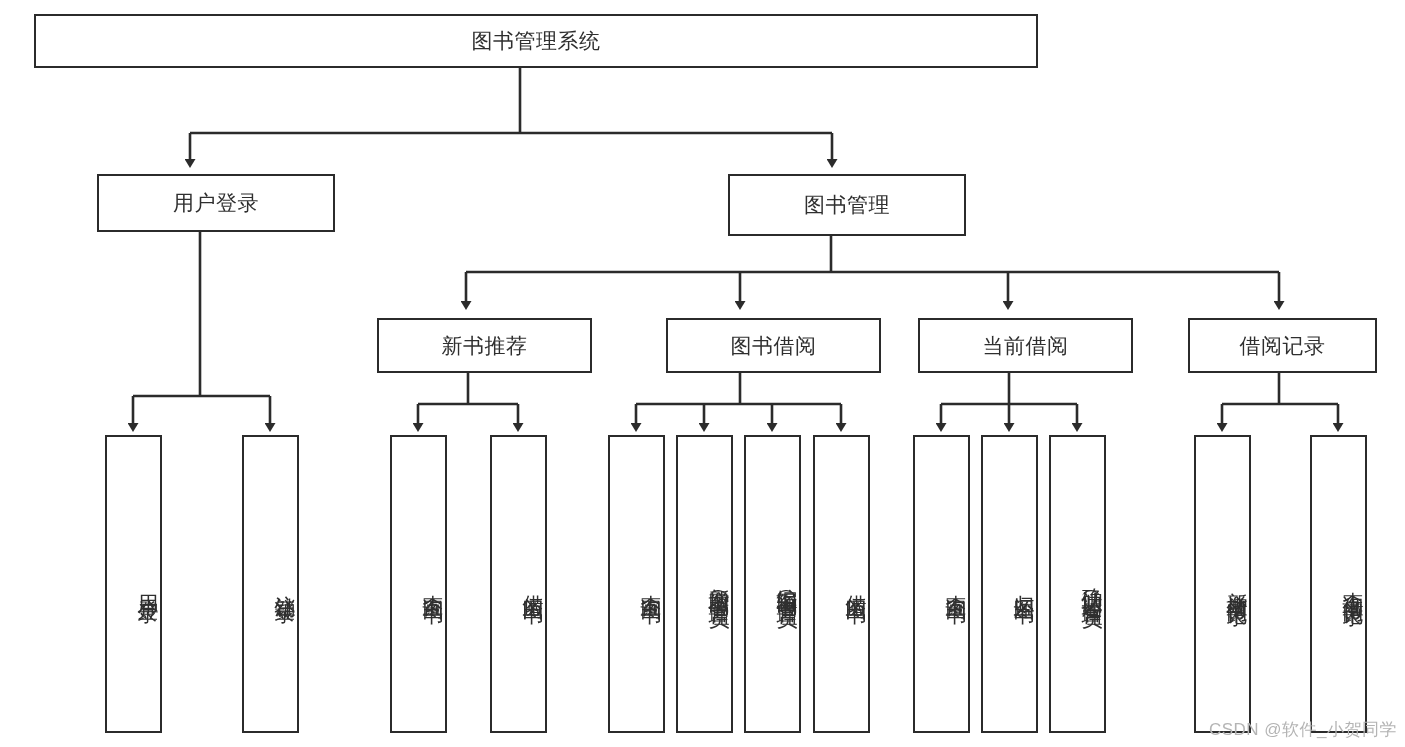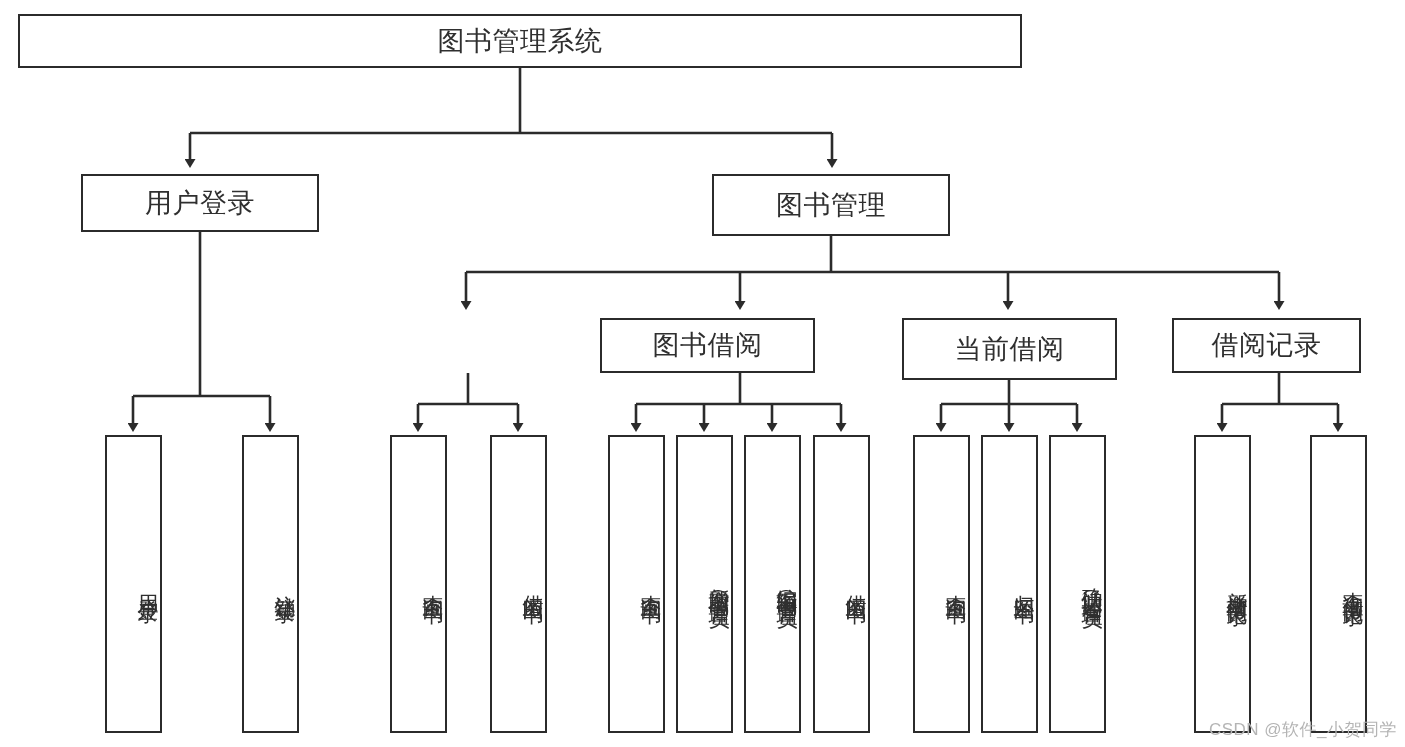--- a/index.html
+++ b/index.html
@@ -30,22 +30,23 @@
     box-sizing: border-box;
     border: 2px solid #2b2b2b;
     background: #ffffff;
     display: flex;
     align-items: center;
     justify-content: center;
     color: #2f2f2f;
     line-height: 1.12;
   }
   .node.horizontal {
-    font-size: 27px;
+    font-size: 21px;
     letter-spacing: 0.5px;
+    margin-left: 16px;
   }
   .node.vertical {
     font-size: 21px;
     writing-mode: vertical-rl;
     text-orientation: upright;
     letter-spacing: 3px;
     padding: 14px 0;
     align-items: flex-start;
     justify-content: center;
   }
@@ -126,24 +127,27 @@
     <span class="node-label">图书管理系统</span>
   </div>
 
   <div class="node horizontal" style="left:81px; top:174px; width:238px; height:58px;">
     <span class="node-label">用户登录</span>
   </div>
   <div class="node horizontal" style="left:712px; top:174px; width:238px; height:62px;">
     <span class="node-label">图书管理</span>
   </div>
 
-  <div class="node horizontal" style="left:600px; top:318px; width:215px; height:55px;">
+  <div class="node horizontal" style="left:361px; top:318px; width:215px; height:55px;">
+    <span class="node-label">新书推荐</span>
+  </div>
+  <div class="node horizontal" style="left:650px; top:318px; width:215px; height:55px;">
     <span class="node-label">图书借阅</span>
   </div>
-  <div class="node horizontal" style="left:902px; top:318px; width:215px; height:62px;">
+  <div class="node horizontal" style="left:902px; top:318px; width:215px; height:55px;">
     <span class="node-label">当前借阅</span>
   </div>
   <div class="node horizontal" style="left:1172px; top:318px; width:189px; height:55px;">
     <span class="node-label">借阅记录</span>
   </div>
 
   <div class="node vertical" style="left:105px; top:435px; width:57px; height:298px;">
     <span class="node-label">用户登录</span>
   </div>
   <div class="node vertical" style="left:242px; top:435px; width:57px; height:298px;">

